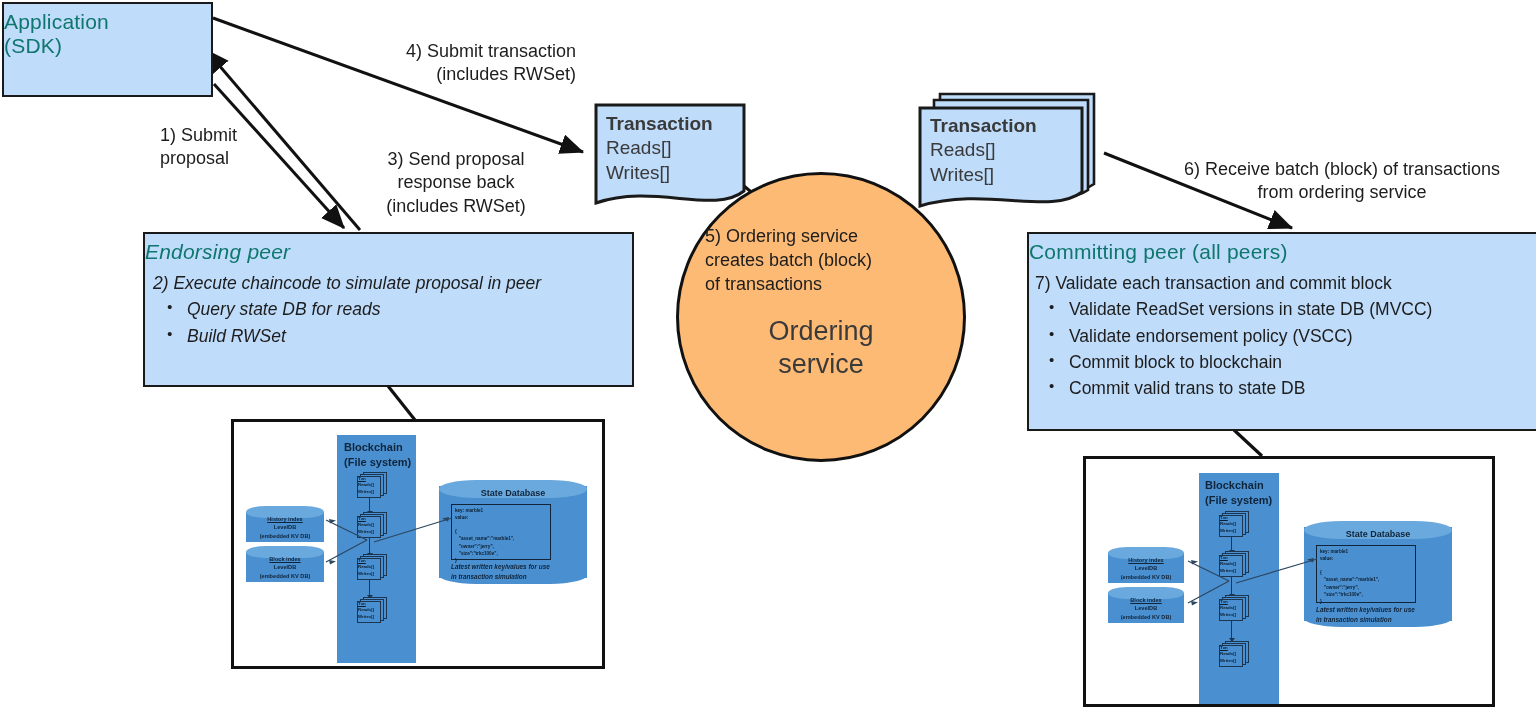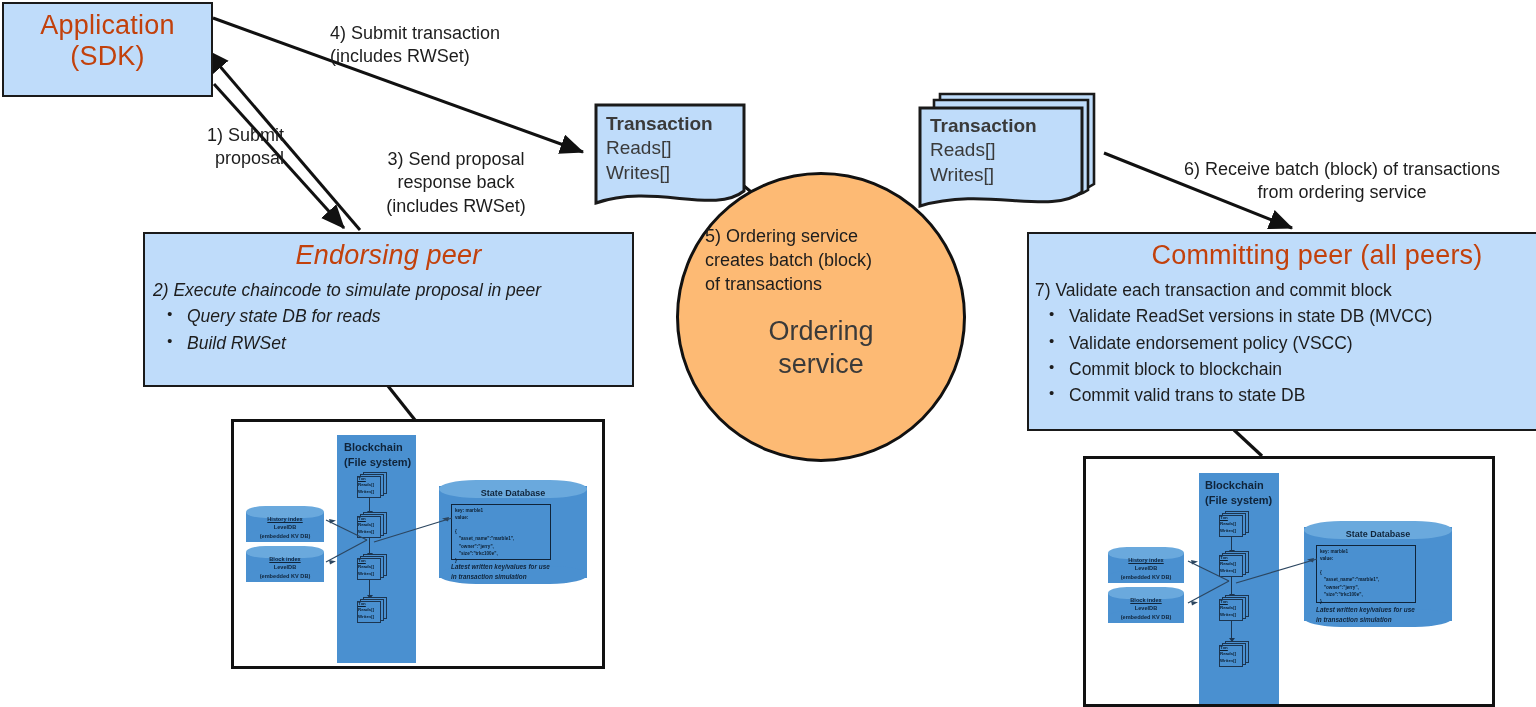--- a/index.html
+++ b/index.html
@@ -17,23 +17,22 @@
   }
   .abs{position:absolute;}
 
   
   .lightbox{
     background:#bfdcfa;
     border:2.5px solid #1a1a1a;
     box-sizing:border-box;
   }
   .title-lg{
-    text-align:center;
-    font-size:27px;
-    color:#c2410c;
+    font-size:21px;
+    color:#0f766e;
     letter-spacing:.2px;
   }
   .body-txt{
     font-size:17.5px;
     color:#1d1d1d;
     line-height:1.33;
   }
   .body-txt ul{
     margin:3px 0 0 0;
     padding-left:34px;
@@ -226,24 +225,24 @@
     <path d="M1080,186 C1068,196 1050,204 1040,210" fill="none" stroke="#111" stroke-width="0"></path>
   </svg>
 
   <div class="abs lightbox" style="left:2px;top:2px;width:211px;height:95px;">
     <div style="padding-top:6px;">
       <div class="title-lg">Application</div>
       <div class="title-lg">(SDK)</div>
     </div>
   </div>
 
-  <div class="abs steplab" style="left:330px;top:22px;width:246px;text-align:left;">4) Submit transaction
+  <div class="abs steplab" style="left:330px;top:40px;width:246px;text-align:right;">4) Submit transaction
 (includes RWSet)</div>
 
-  <div class="abs steplab" style="left:160px;top:124px;width:124px;text-align:right;">1) Submit
+  <div class="abs steplab" style="left:160px;top:124px;width:124px;text-align:left;">1) Submit
 proposal</div>
 
   <div class="abs steplab" style="left:334px;top:148px;width:244px;text-align:center;">3) Send proposal
 response back
 (includes RWSet)</div>
 
   <div class="abs steplab" style="left:1148px;top:158px;width:388px;text-align:center;">6) Receive batch (block) of transactions
 from ordering service</div>
 
   <div class="txn" style="left:594px;top:103px;width:152px;height:110px;">

